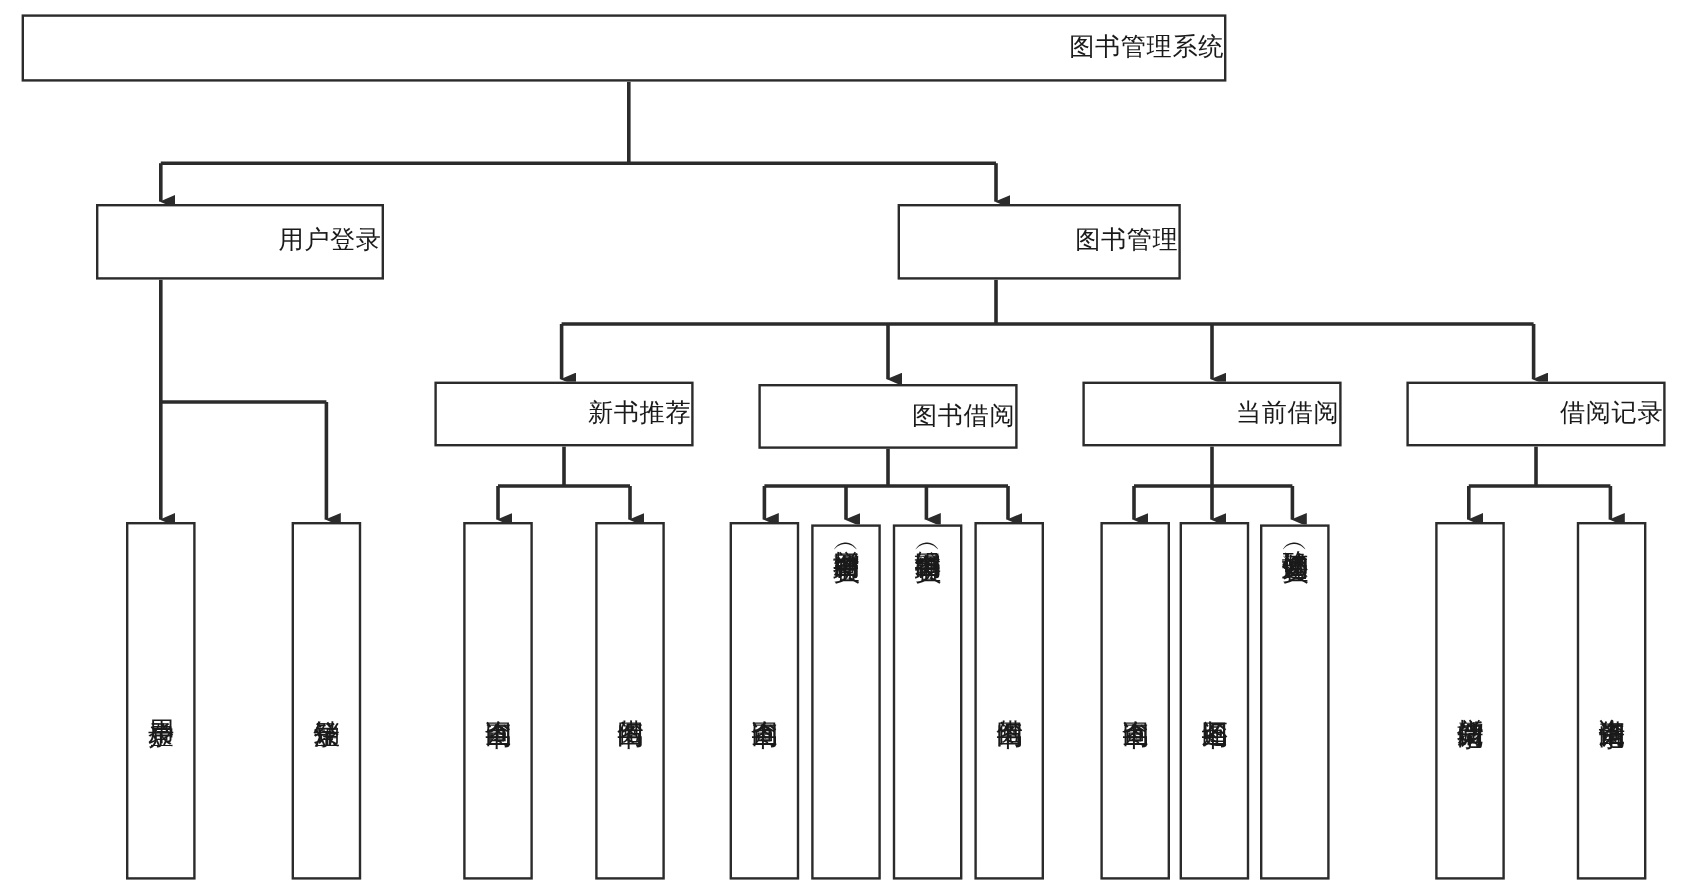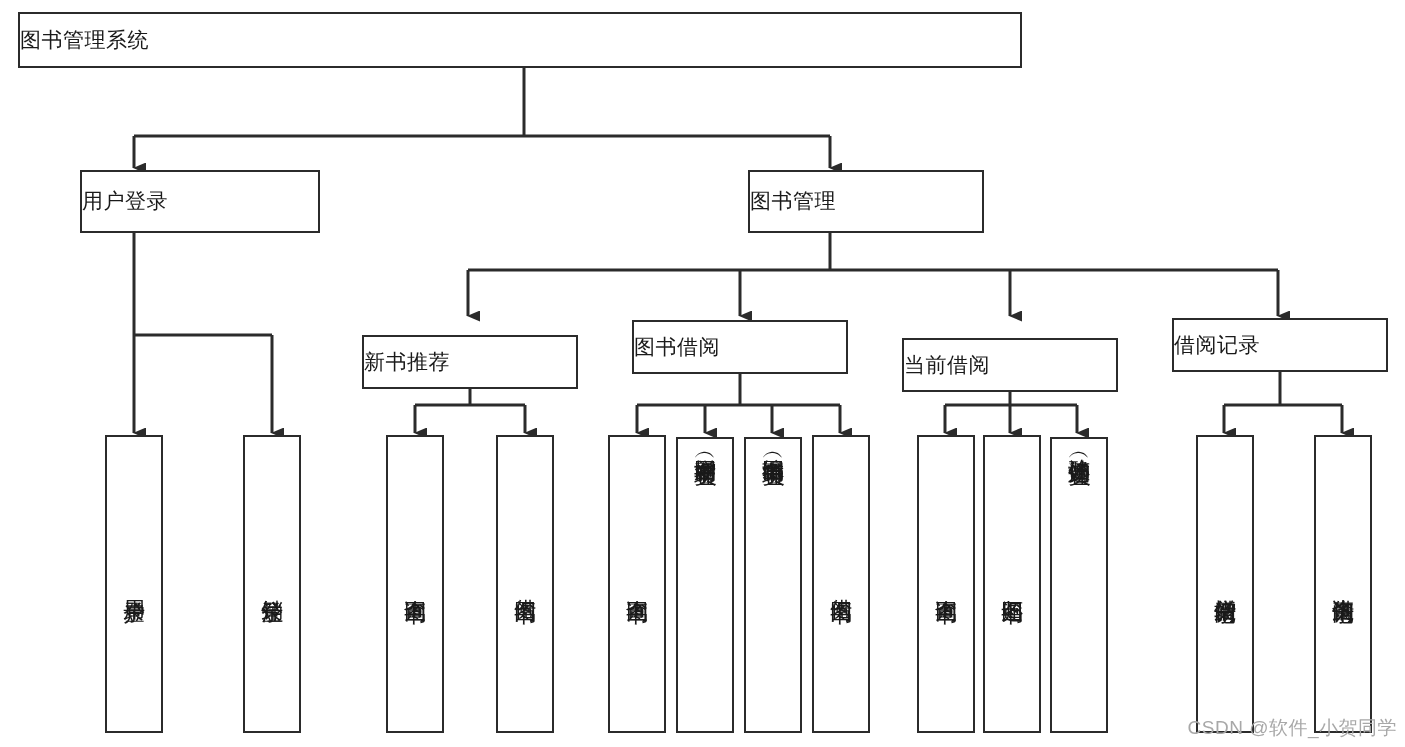--- a/index.html
+++ b/index.html
@@ -25,21 +25,21 @@
     height: 747px;
     pointer-events: none;
   }
   .node {
     position: absolute;
     box-sizing: border-box;
     border: 2.5px solid #2b2b2b;
     background: #ffffff;
     display: flex;
     align-items: center;
-    justify-content: flex-start;
+    justify-content: flex-end;
     color: #1a1a1a;
   }
   .node .lbl {
     display: block;
     text-align: center;
     line-height: 1.08;
     letter-spacing: 0.5px;
   }
   
   .node.h .lbl {
@@ -138,27 +138,27 @@
     <span class="lbl">图书管理系统</span>
   </div>
 
   <div class="node h" style="left:80px; top:170px; width:240px; height:63px;">
     <span class="lbl">用户登录</span>
   </div>
   <div class="node h" style="left:748px; top:170px; width:236px; height:63px;">
     <span class="lbl">图书管理</span>
   </div>
 
-  <div class="node h" style="left:362px; top:318px; width:216px; height:54px;margin-top:17px;">
+  <div class="node h" style="left:362px; top:318px; width:216px; height:54px;">
     <span class="lbl">新书推荐</span>
   </div>
   <div class="node h" style="left:632px; top:320px; width:216px; height:54px;">
     <span class="lbl">图书借阅</span>
   </div>
-  <div class="node h" style="left:902px; top:318px; width:216px; height:54px;margin-top:20px;">
+  <div class="node h" style="left:902px; top:318px; width:216px; height:54px;">
     <span class="lbl">当前借阅</span>
   </div>
   <div class="node h" style="left:1172px; top:318px; width:216px; height:54px;">
     <span class="lbl">借阅记录</span>
   </div>
 
   <div class="node v mid" style="left:105px; top:435px; width:58px; height:298px;">
     <span class="lbl">用户登录</span>
   </div>
   <div class="node v mid" style="left:243px; top:435px; width:58px; height:298px;">
@@ -195,15 +195,14 @@
     <span class="lbl">确认归还（管理员）</span>
   </div>
 
   <div class="node v mid" style="left:1196px; top:435px; width:58px; height:298px;">
     <span class="lbl">新增借阅记录</span>
   </div>
   <div class="node v mid" style="left:1314px; top:435px; width:58px; height:298px;">
     <span class="lbl">查询借阅记录</span>
   </div>
 
-  <div id="watermark">CSDN @软件_小贺同学</div>
 
 </div>
 
 </body></html>

